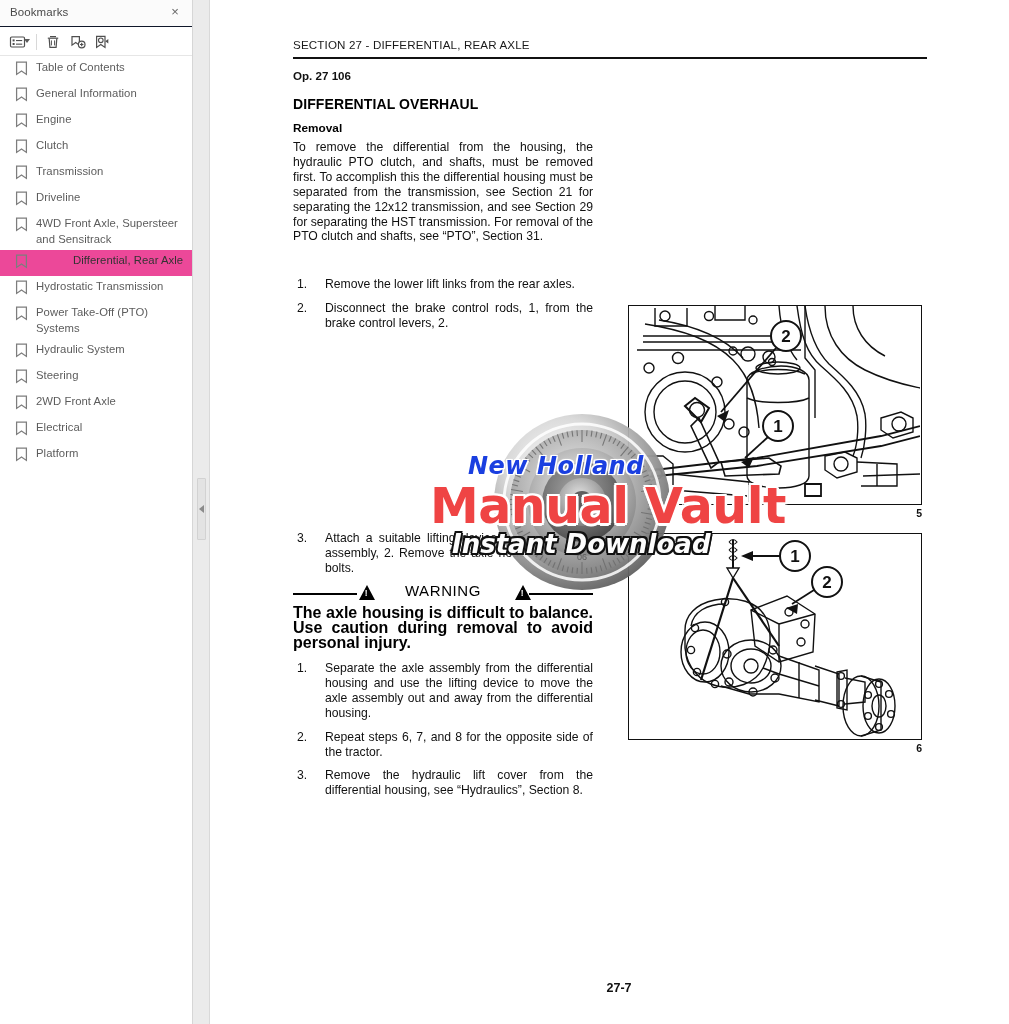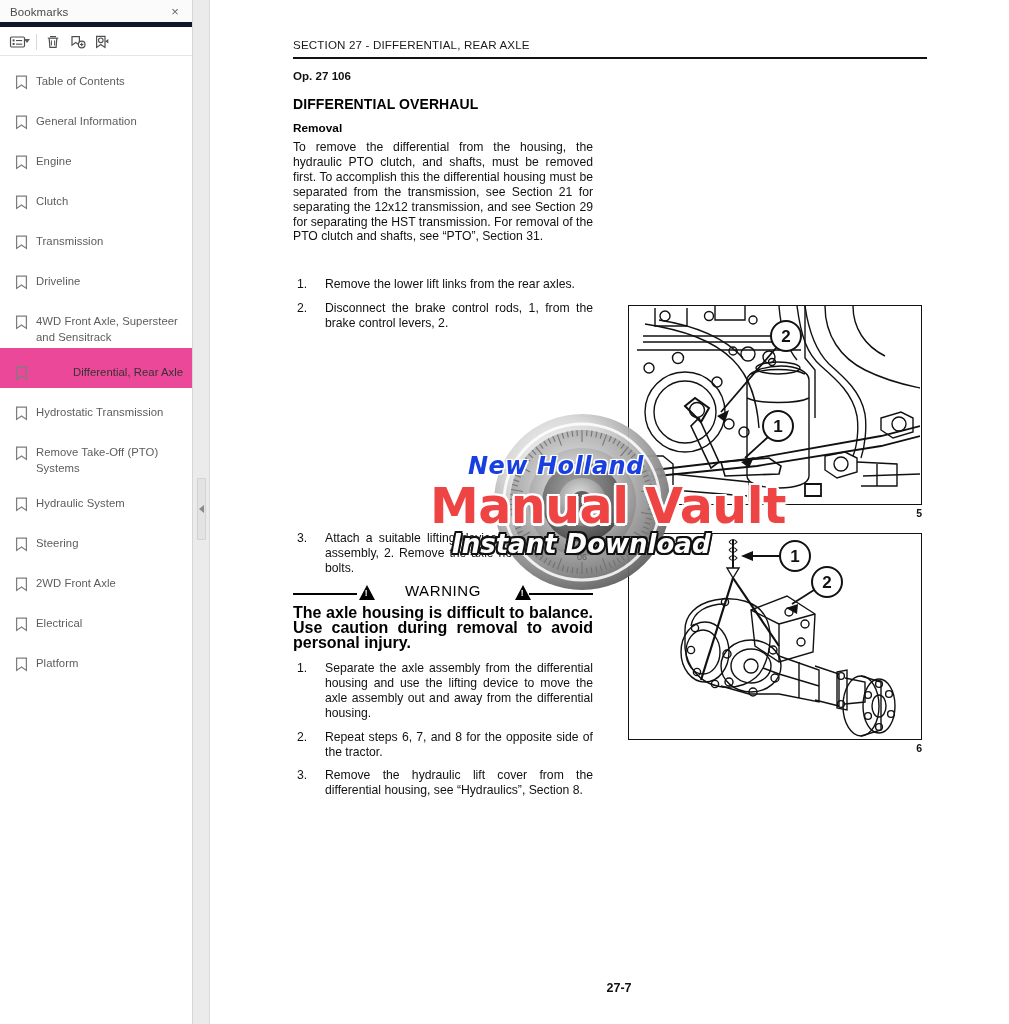--- a/index.html
+++ b/index.html
@@ -13,21 +13,21 @@
   #root { position: relative; width: 1009px; height: 1024px; background:#ffffff; }
 
   
   #sidebar {
     position: absolute; left: 0; top: 0; width: 193px; height: 1024px;
     background: #ffffff;
     border-right: 1px solid #d6d6d6;
   }
   #sidebar-header {
     position: relative; height: 27px; width: 100%;
-    border-bottom: 5px solid #0f172a;
+    border-bottom: 1px solid #0f172a;
     background: #fbfbfb;
   }
   #sidebar-title {
     position: absolute; left: 10px; top: 6px;
     font-size: 11.5px; color: #4a4a4a; letter-spacing: .1px;
   }
   #sidebar-close {
     position: absolute; right: 9px; top: 4px;
     width: 16px; height: 16px;
     color: #666; font-size: 13px; line-height: 16px; text-align: center;
@@ -52,21 +52,21 @@
     border-top: 4px solid #5a5a5a;
   }
 
   #bookmark-list {
     position: absolute; left: 0; top: 57px; right: 0; bottom: 0;
     overflow: hidden;
   }
   .bm-item {
     position: relative;
     display: flex; align-items: flex-start;
-    padding: 17px 6px 3px 15px;
+    padding: 3px 6px 3px 15px;
     min-height: 22px;
     cursor: pointer;
   }
   .bm-item.selected { background: #ec4899; gap: 37px; }
   .bm-icon { flex: 0 0 auto; width: 13px; margin-right: 8px; margin-top: 1px; }
   .bm-label {
     font-size: 11.3px; color: #5c5c5c; line-height: 15.5px;
     letter-spacing: .05px;
   }
   .bm-item.selected .bm-label { color: #333333; }
@@ -330,21 +330,21 @@
         <div class="bm-item">
           <span class="bm-icon"><svg width="13" height="15" viewBox="0 0 13 15">
               <path d="M1.6 1.2 h9.8 v12.2 l-4.9 -3.5 -4.9 3.5 z" fill="none" stroke="#7d7d7d" stroke-width="1.25"></path>
             </svg></span>
           <span class="bm-label">Hydrostatic Transmission</span>
         </div>
         <div class="bm-item">
           <span class="bm-icon"><svg width="13" height="15" viewBox="0 0 13 15">
               <path d="M1.6 1.2 h9.8 v12.2 l-4.9 -3.5 -4.9 3.5 z" fill="none" stroke="#7d7d7d" stroke-width="1.25"></path>
             </svg></span>
-          <span class="bm-label">Remove Take-Off (PTO) Systems</span>
+          <span class="bm-label">Power Take-Off (PTO) Systems</span>
         </div>
         <div class="bm-item">
           <span class="bm-icon"><svg width="13" height="15" viewBox="0 0 13 15">
               <path d="M1.6 1.2 h9.8 v12.2 l-4.9 -3.5 -4.9 3.5 z" fill="none" stroke="#7d7d7d" stroke-width="1.25"></path>
             </svg></span>
           <span class="bm-label">Hydraulic System</span>
         </div>
         <div class="bm-item">
           <span class="bm-icon"><svg width="13" height="15" viewBox="0 0 13 15">
               <path d="M1.6 1.2 h9.8 v12.2 l-4.9 -3.5 -4.9 3.5 z" fill="none" stroke="#7d7d7d" stroke-width="1.25"></path>

